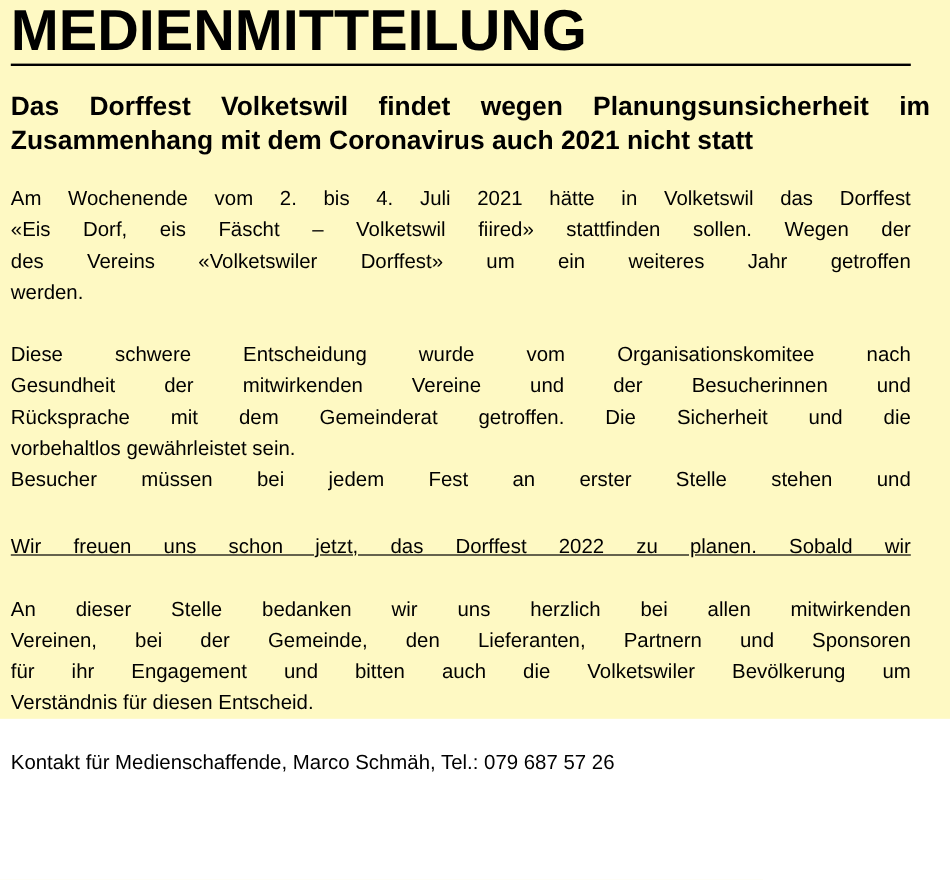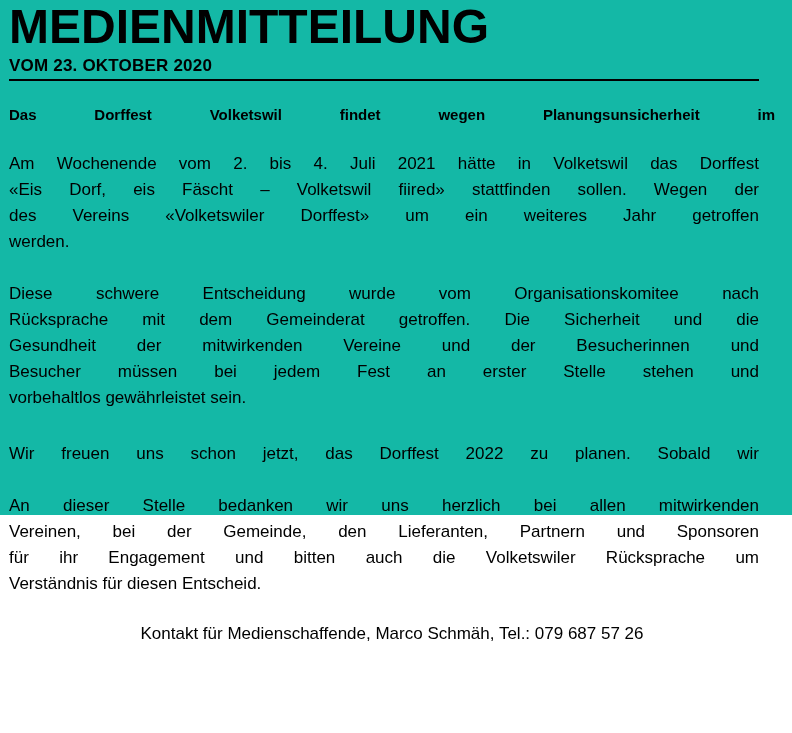--- a/index.html
+++ b/index.html
@@ -11,23 +11,23 @@
     width: 792px;
     height: 733px;
     overflow: hidden;
     font-family: "Liberation Sans", sans-serif;
     color: #000000;
     -webkit-font-smoothing: antialiased;
   }
   .page {
     box-sizing: border-box;
     width: 792px;
-    height: 515px;
+    height: 599px;
     padding: 4px 17px 16px 9px;
-    background: #14b8a6;
+    background: #fef9c3;
   }
   .doc-title {
     margin: 0;
     font-size: 48px;
     line-height: 0.95;
     font-weight: bold;
     letter-spacing: 0px;
     white-space: nowrap;
   }
   .date-line {
@@ -38,75 +38,75 @@
     line-height: 20px;
   }
   .rule {
     margin-top: 3px;
     width: 750px;
     height: 0;
     border-bottom: 2px solid #000000;
   }
   .headline {
     margin: 20px 0 0 0;
-    font-size: 15px;
+    font-size: 22px;
     font-weight: bold;
     line-height: 28px;
   }
   .body-text {
     font-size: 17px;
     line-height: 26px;
   }
   .para { margin: 26px 16px 0 0; }
   .para:first-child { margin-top: 22px; }
-  .para:nth-child(3) { margin-top: 30px; }
+  .para:nth-child(3) { margin-top: 30px; text-decoration: underline; }
   .tline { text-align: justify; }
   .tline.fill { text-align-last: justify; }
   .contact-line {
     margin: 24px 0 0 0;
     font-size: 17px;
     line-height: 26px;
-    text-align: center;
+    text-align: left;
   }
 </style>
 </head>
 <body>
 
 <div class="page">
 
   <h1 class="doc-title">MEDIENMITTEILUNG</h1>
 
-  <div class="date-line">VOM 23. OKTOBER 2020</div>
 
   <div class="rule"></div>
 
   <h2 class="headline body-justified">
       <div class="tline fill">Das Dorffest Volketswil findet wegen Planungsunsicherheit im</div>
+      <div class="tline">Zusammenhang mit dem Coronavirus auch 2021 nicht statt</div>
     </h2>
 
   <div class="body-text">
       <div class="para">
         <div class="tline fill">Am Wochenende vom 2. bis 4. Juli 2021 hätte in Volketswil das Dorffest</div>
         <div class="tline fill">«Eis Dorf, eis Fäscht – Volketswil fiired» stattfinden sollen. Wegen der</div>
         <div class="tline fill">des Vereins «Volketswiler Dorffest» um ein weiteres Jahr getroffen</div>
         <div class="tline">werden.</div>
       </div>
       <div class="para">
         <div class="tline fill">Diese schwere Entscheidung wurde vom Organisationskomitee nach</div>
+        <div class="tline fill">Gesundheit der mitwirkenden Vereine und der Besucherinnen und</div>
         <div class="tline fill">Rücksprache mit dem Gemeinderat getroffen. Die Sicherheit und die</div>
-        <div class="tline fill">Gesundheit der mitwirkenden Vereine und der Besucherinnen und</div>
+        <div class="tline">vorbehaltlos gewährleistet sein.</div>
         <div class="tline fill">Besucher müssen bei jedem Fest an erster Stelle stehen und</div>
-        <div class="tline">vorbehaltlos gewährleistet sein.</div>
       </div>
       <div class="para">
         <div class="tline fill">Wir freuen uns schon jetzt, das Dorffest 2022 zu planen. Sobald wir</div>
       </div>
       <div class="para">
         <div class="tline fill">An dieser Stelle bedanken wir uns herzlich bei allen mitwirkenden</div>
         <div class="tline fill">Vereinen, bei der Gemeinde, den Lieferanten, Partnern und Sponsoren</div>
-        <div class="tline fill">für ihr Engagement und bitten auch die Volketswiler Rücksprache um</div>
+        <div class="tline fill">für ihr Engagement und bitten auch die Volketswiler Bevölkerung um</div>
         <div class="tline">Verständnis für diesen Entscheid.</div>
       </div>
     </div>
 
   <p class="contact-line">Kontakt für Medienschaffende, Marco Schmäh, Tel.: 079 687 57 26</p>
 
 </div>
 
 </body></html>

